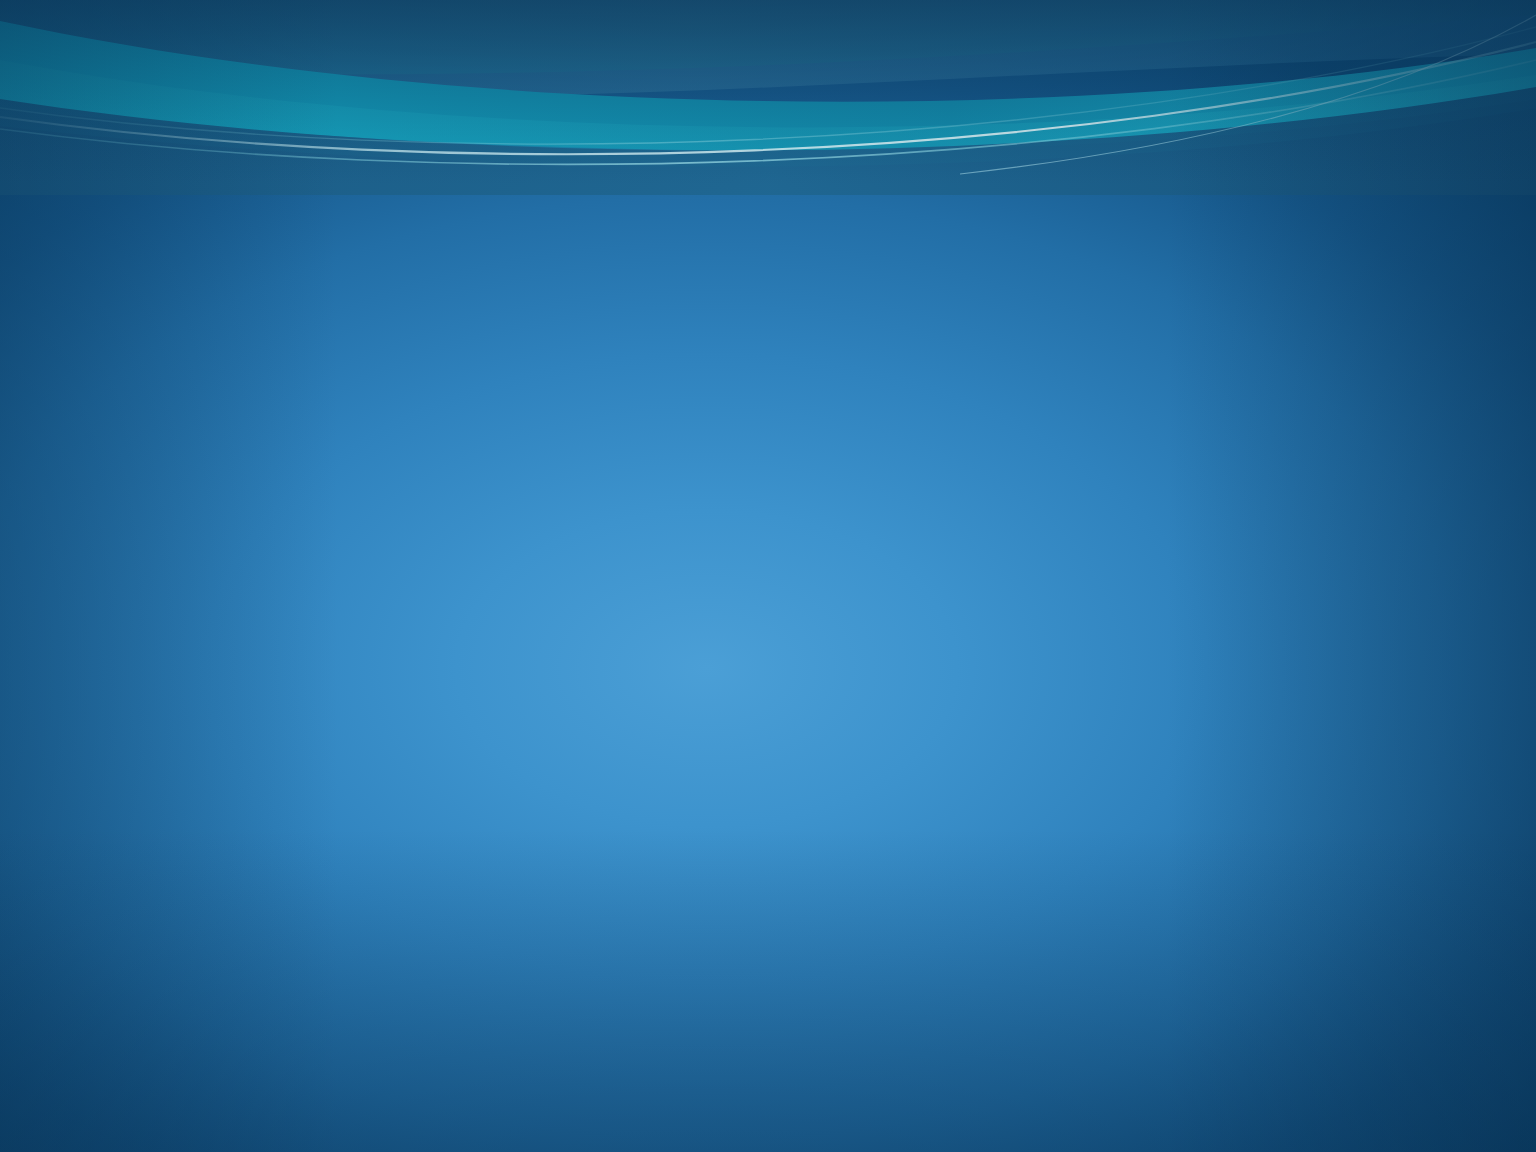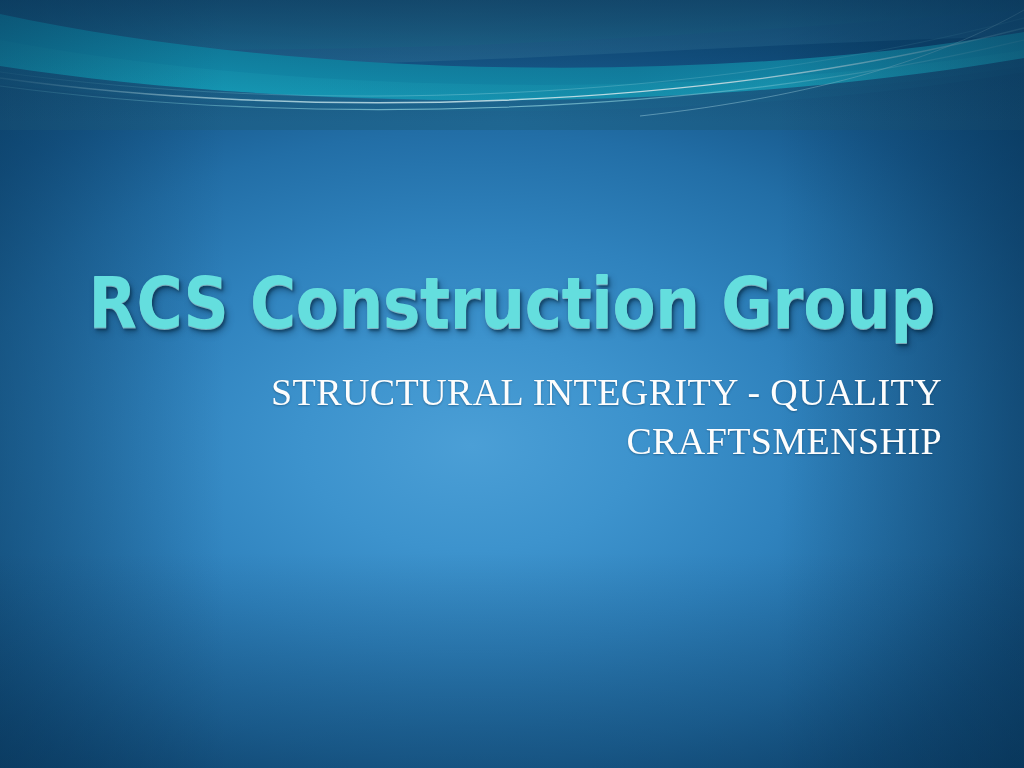--- a/index.html
+++ b/index.html
@@ -148,21 +148,15 @@
     <path d="M0,66 C300,112 700,114 1024,58 L1024,130 L0,130 Z" fill="url(#gDark)" opacity="0.92"></path>
 
     <path d="M0,78 C300,120 700,112 1024,28" fill="none" stroke="url(#gStroke)" stroke-width="1.4"></path>
     <path d="M0,86 C300,126 700,118 1024,40" fill="none" stroke="url(#gStroke2)" stroke-width="1.1"></path>
     <path d="M0,72 C300,114 700,104 1024,18" fill="none" stroke="url(#gStroke2)" stroke-width="0.9" opacity="0.6"></path>
     <path d="M640,116 C820,96 940,58 1024,10" fill="none" stroke="#bdeef5" stroke-width="0.8" opacity="0.5"></path>
   </svg>
 
   <div class="bg-vignette"></div>
 
-  <div class="title-wrap">
-    <h1 class="slide-title">RCS Construction Group</h1>
-  </div>
 
-  <div class="subtitle-wrap">
-    <p class="slide-subtitle">STRUCTURAL INTEGRITY - QUALITY CRAFTSMENSHIP</p>
-  </div>
 
 </div>
 
 </body></html>

